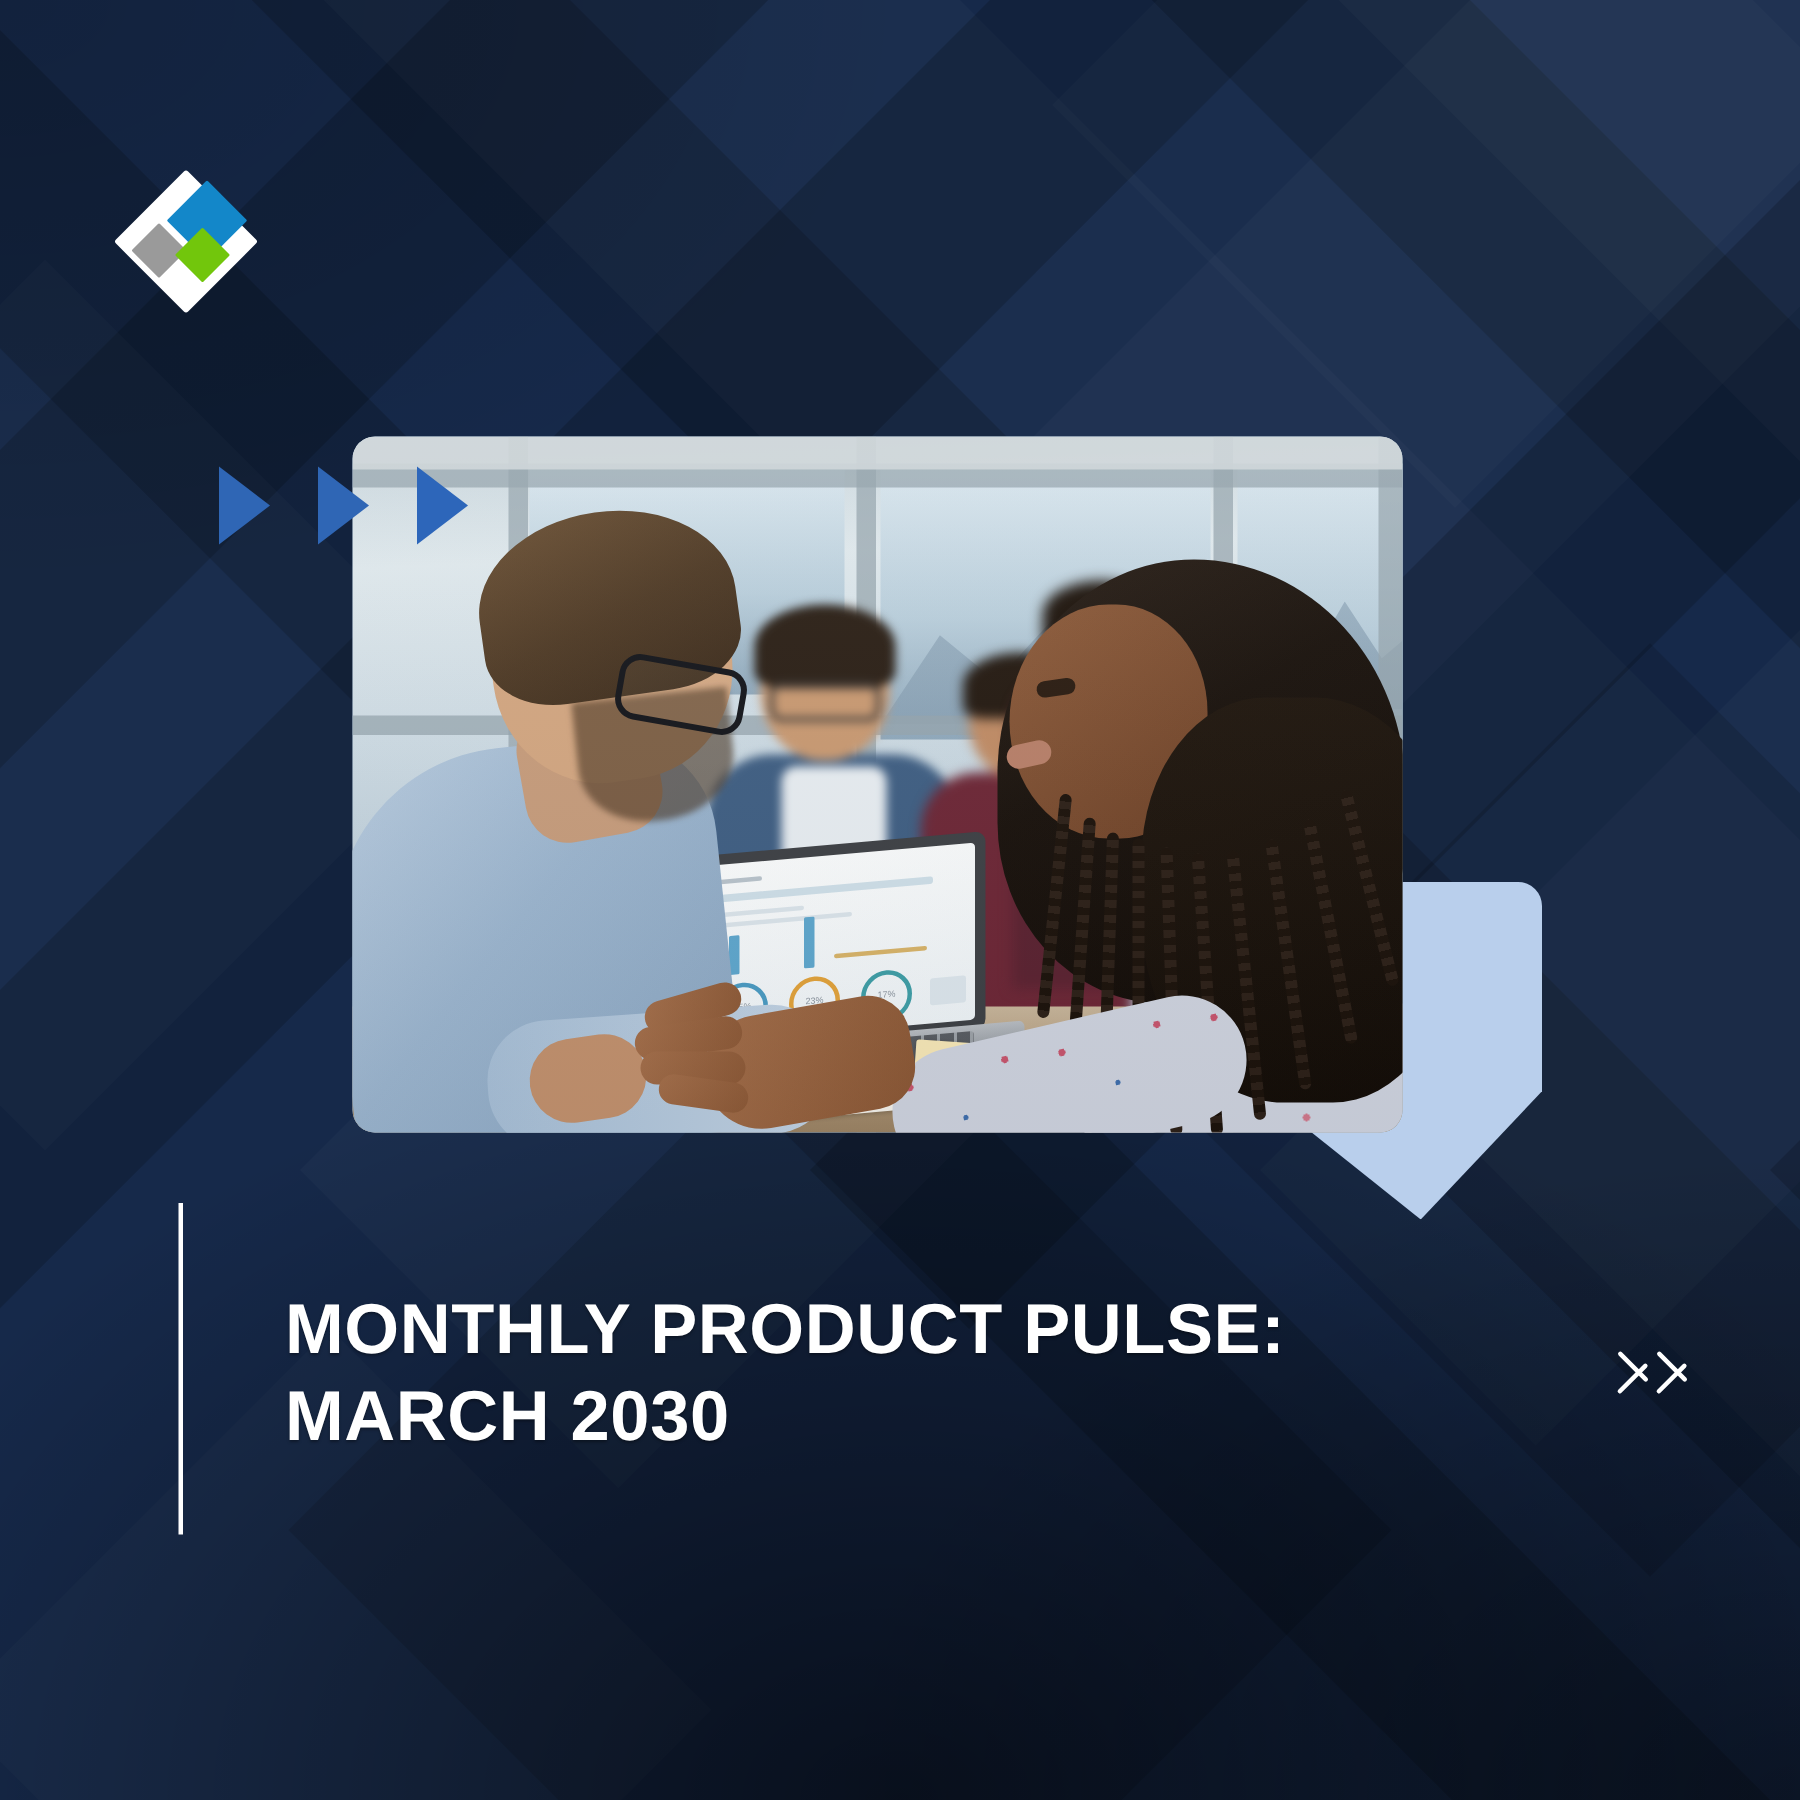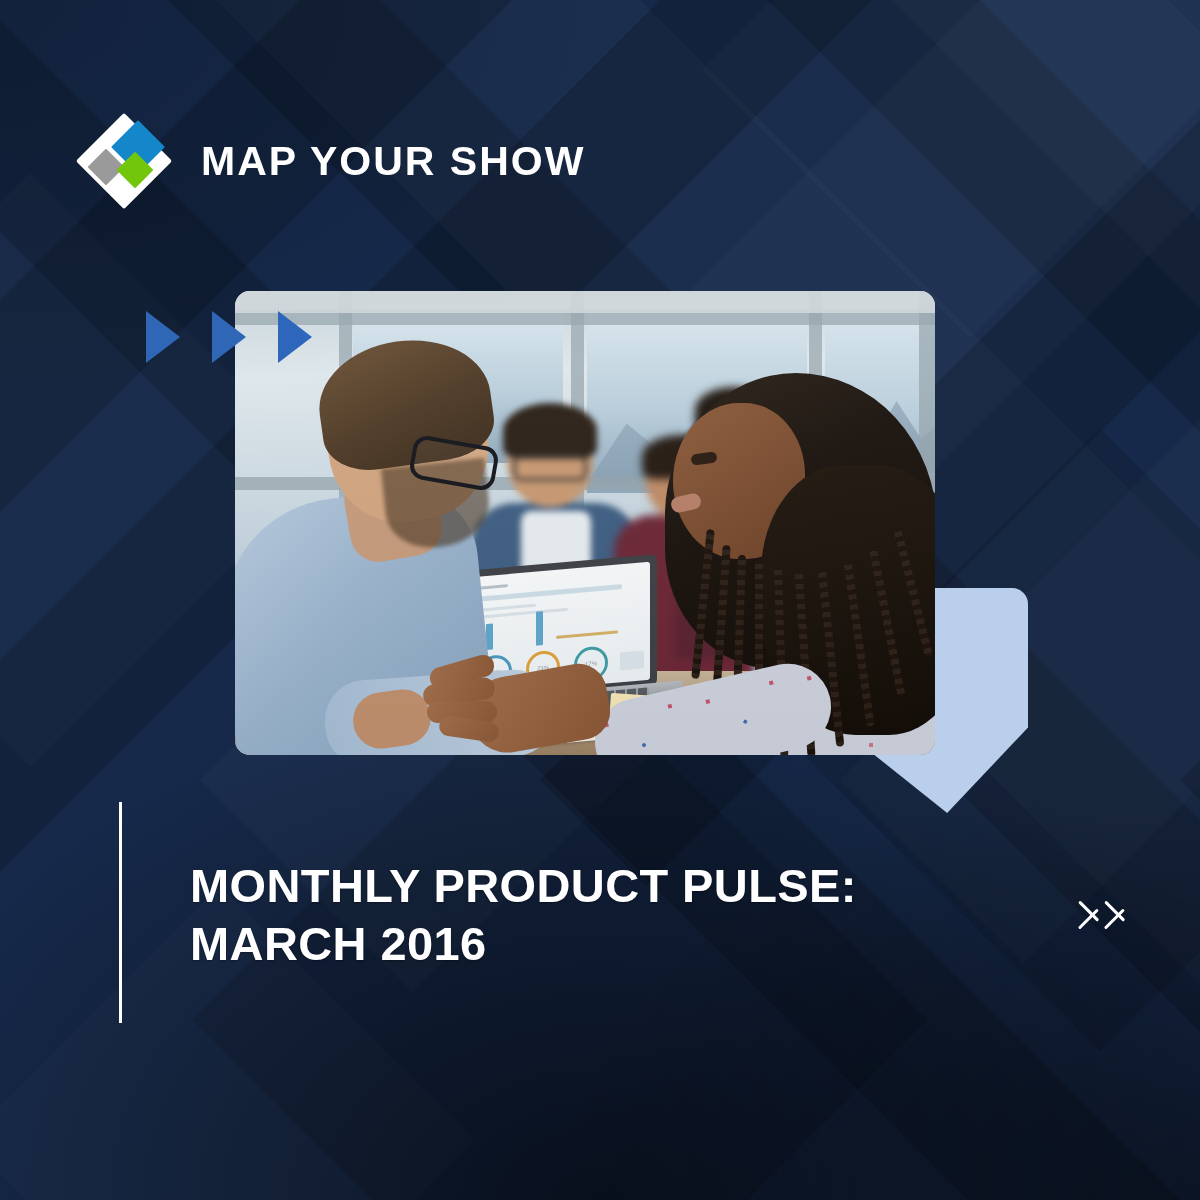--- a/index.html
+++ b/index.html
@@ -480,21 +480,20 @@
 
   <div class="bg-vignette"></div>
 
   <div class="logo-row">
     <div class="logo-mark">
       <div class="dia"></div>
       <div class="sq sq-blue"></div>
       <div class="sq sq-gray"></div>
       <div class="sq sq-green"></div>
     </div>
-    <div class="brand-text">MAP YOUR SHOW</div>
   </div>
 
   <div class="pentagon"></div>
 
   <div class="photo">
     <div class="scene">
       <div class="win"></div>
 
       <div class="sky" style="left:118px; top:22px; width:210px; height:150px;"></div>
       <div class="sky" style="left:352px; top:22px; width:220px; height:180px;"></div>
@@ -615,20 +614,20 @@
   </div>
 
   <div class="play-group">
     <div class="play-tri t1"></div>
     <div class="play-tri t2"></div>
     <div class="play-tri t3"></div>
   </div>
 
   <div class="title-rule"></div>
   <div class="title">MONTHLY PRODUCT PULSE:
-MARCH 2016</div>
+MARCH 2030</div>
 
   <div class="chevrons">
     <div class="chev c1"></div>
     <div class="chev c2"></div>
   </div>
 
 </div>
 
 </body></html>

